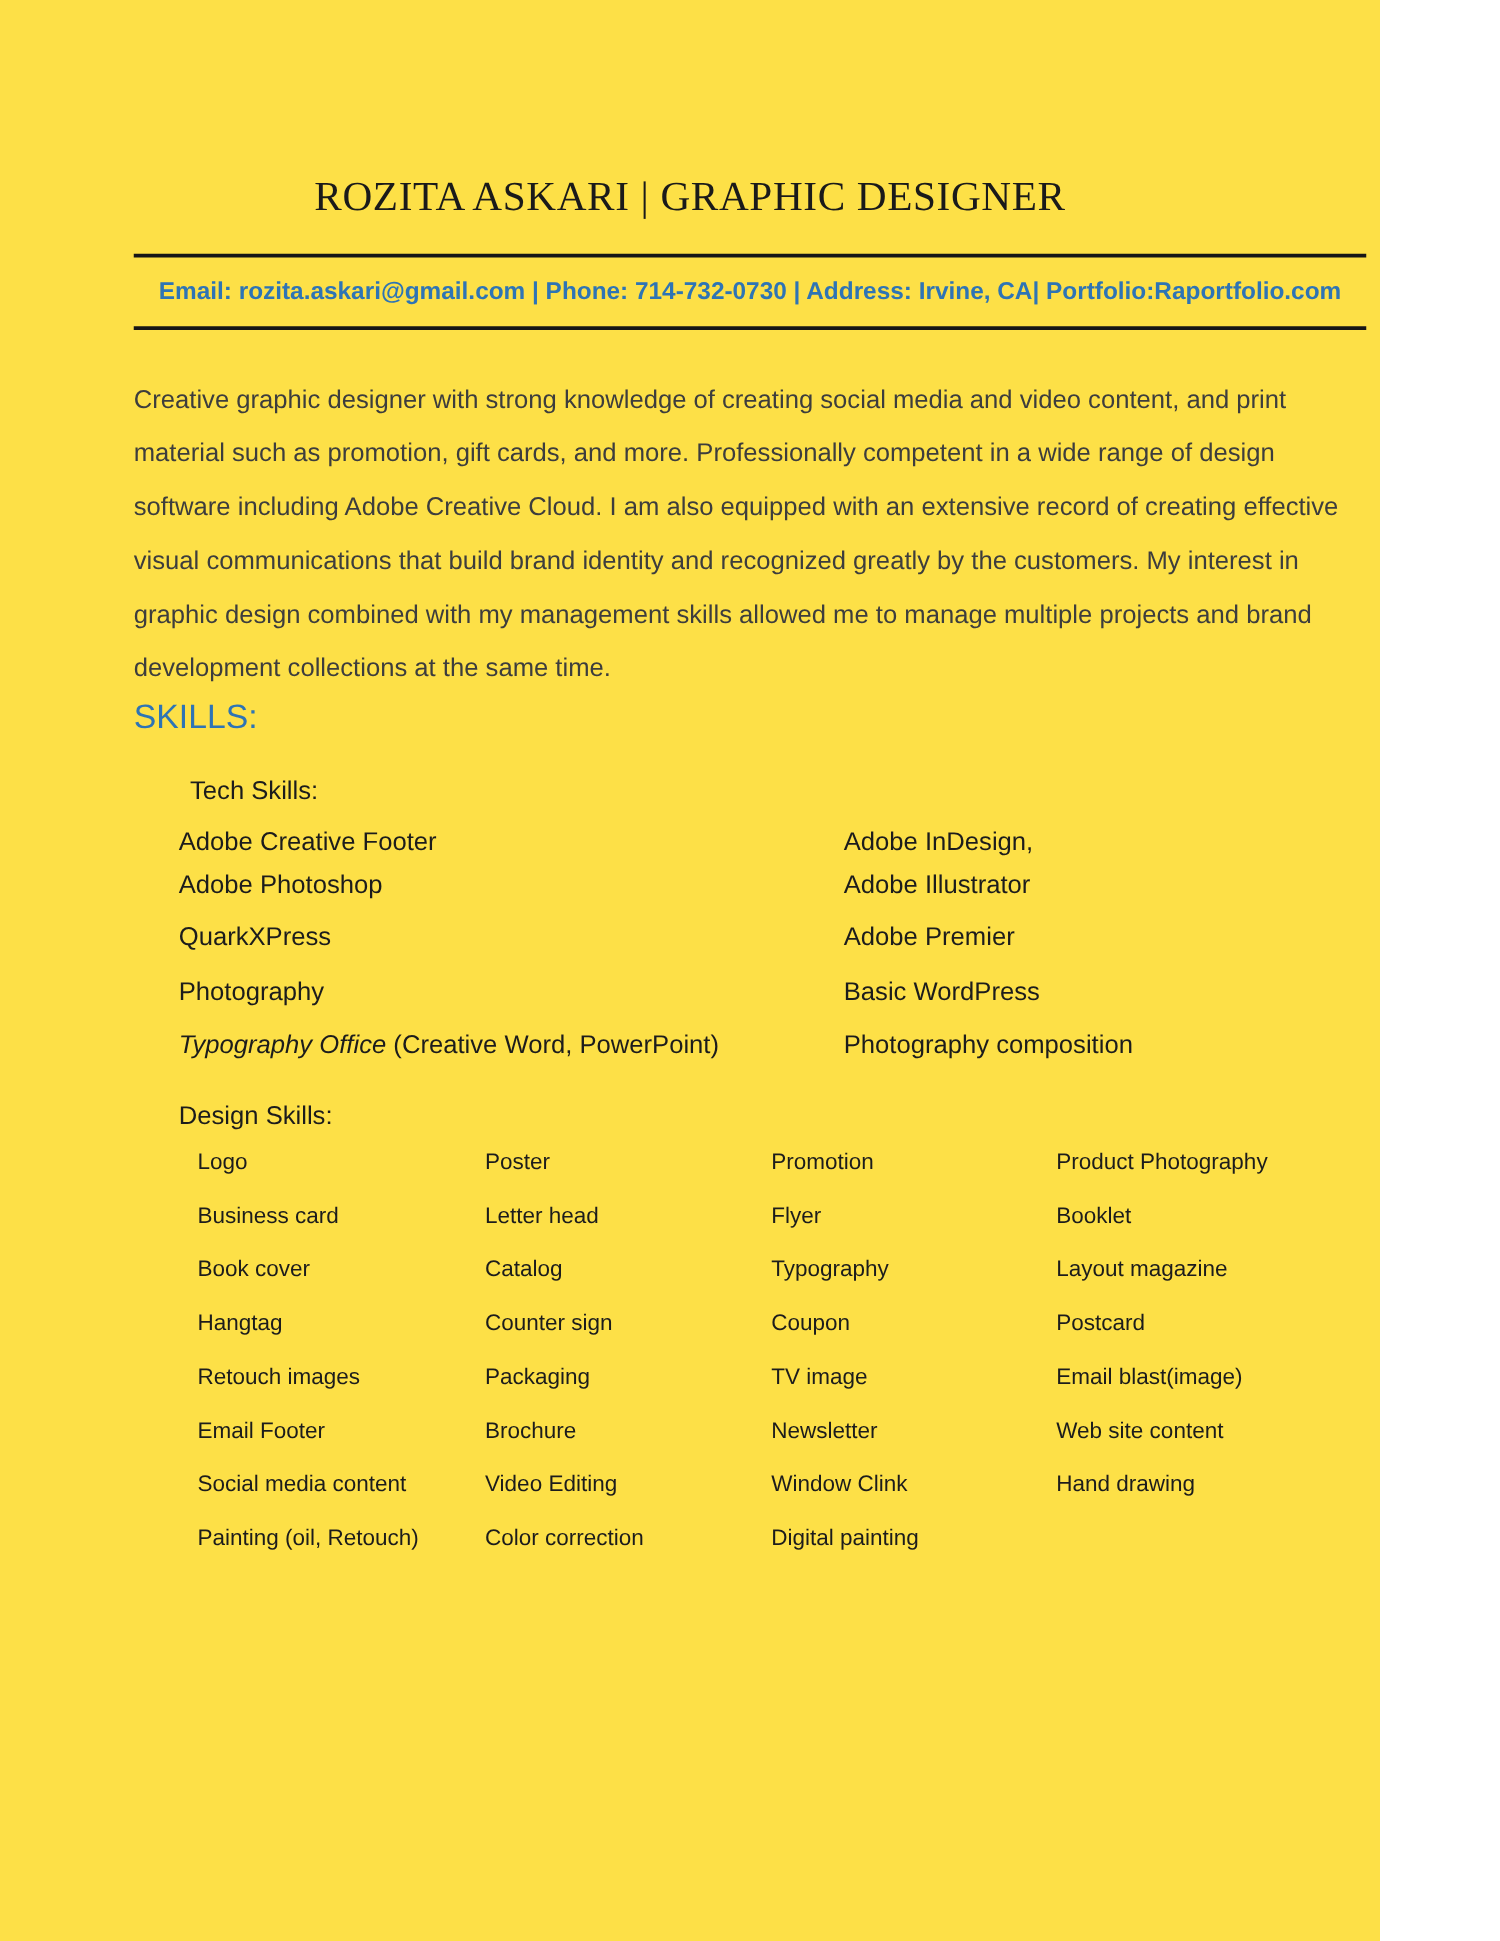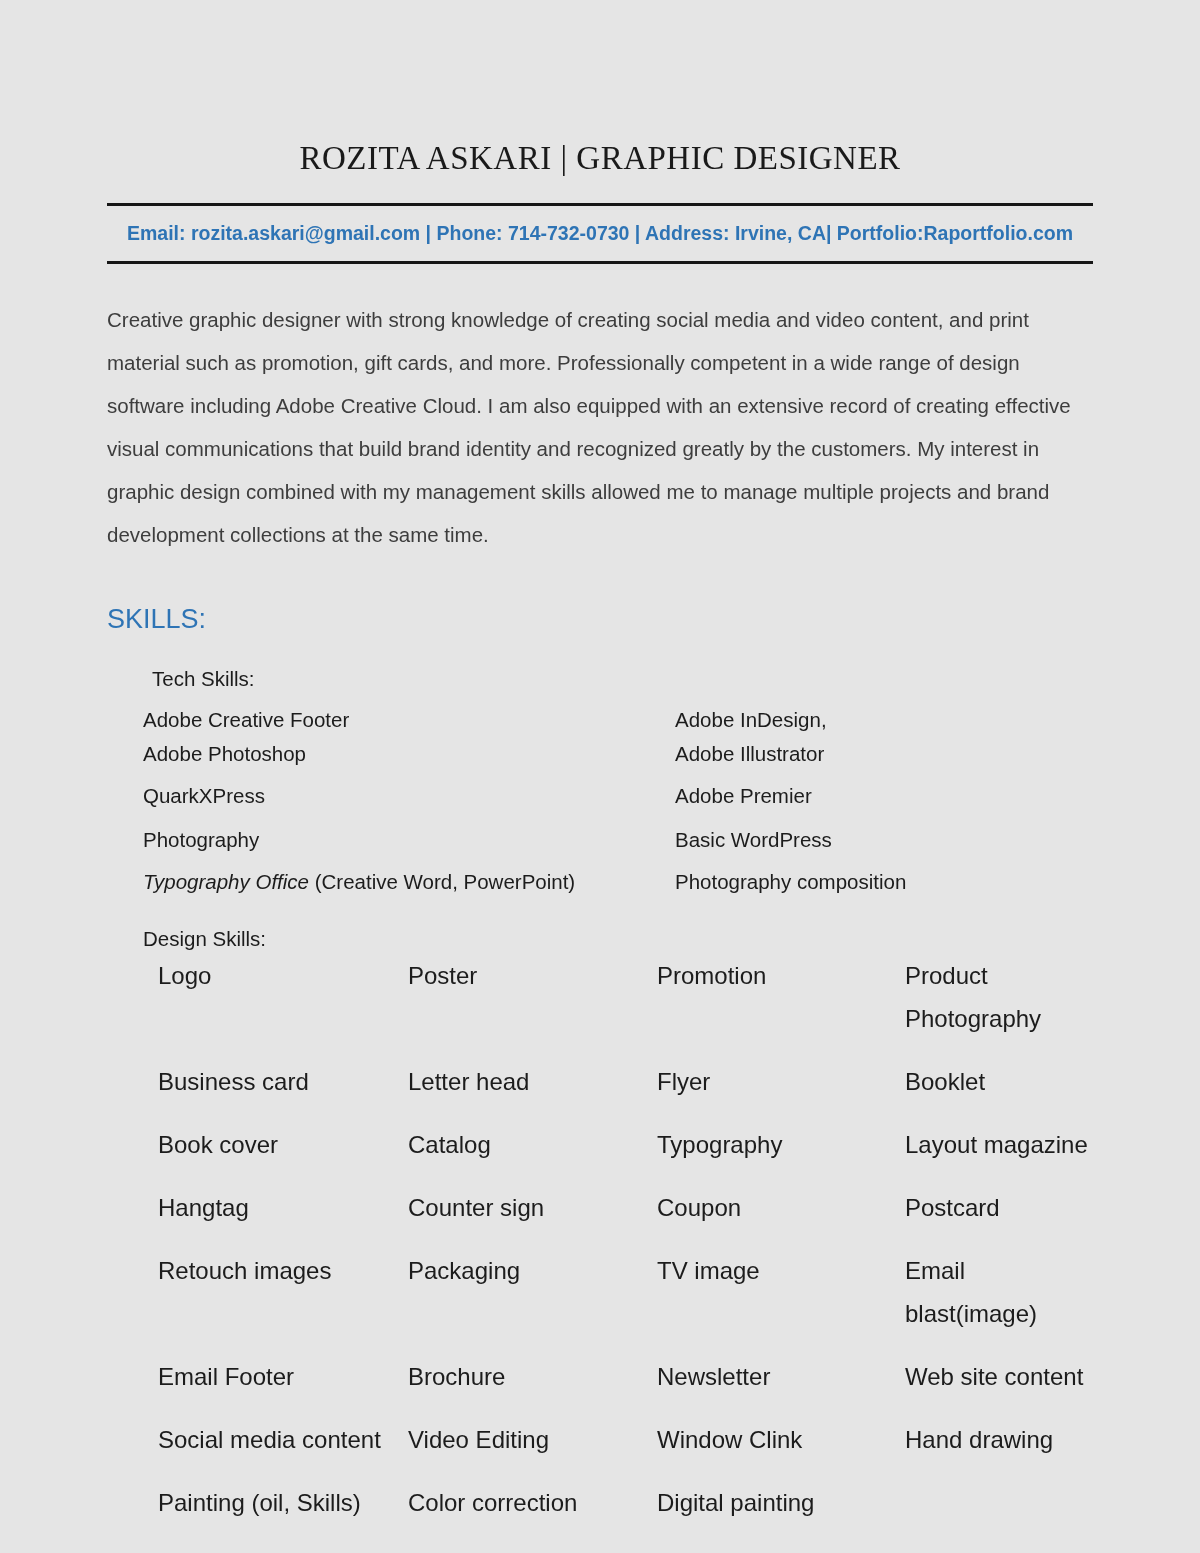--- a/index.html
+++ b/index.html
@@ -3,21 +3,21 @@
 <meta charset="utf-8">
 <style>
   * { margin: 0; padding: 0; box-sizing: border-box; }
   html, body { background: #ffffff; }
   body {
     width: 1200px; height: 1553px;
     font-family: "Liberation Sans", sans-serif;
     position: relative;
     overflow: hidden;
   }
-  .page { width: 1200px; height: 1553px; position: relative; background: #e5e5e5; }
+  .page { width: 1104px; height: 1553px; position: relative; background: #fde047; }
   .content { margin: 0 107px; width: 986px; }
 
   .title {
     padding-top: 138px;
     text-align: center;
     font-family: "Liberation Serif", serif;
     font-weight: normal;
     font-size: 33px;
     line-height: 40px;
     letter-spacing: 0.5px;
@@ -36,21 +36,20 @@
   }
 
   .summary {
     margin-top: 34px;
     font-size: 20.5px;
     line-height: 43px;
     color: #3d3d3d;
   }
 
   .skills-heading {
-    margin-top: 46px;
     font-size: 27px;
     line-height: 34px;
     font-weight: normal;
     color: #2E74B5;
   }
 
   .tech { margin-left: 36px; margin-top: 28px; font-size: 20.5px; color: #1c1c1c; }
   .tech-label { padding-left: 9px; line-height: 29px; }
   .trow { display: flex; line-height: 29px; }
   .trow .l { width: 532px; flex: 0 0 532px; }
@@ -67,24 +66,23 @@
     margin-top: 28px;
     font-size: 20.5px;
     line-height: 29px;
     color: #1c1c1c;
   }
   .dgrid {
     margin-left: 51px;
     margin-top: 1px;
     display: grid;
     grid-template-columns: 230px 229px 228px 1fr;
-    font-size: 24px;
+    font-size: 18px;
     line-height: 43px;
     color: #1c1c1c;
-    gap: 20px;
   }
 </style>
 </head>
 <body>
 
 <div class="page">
   <h1 class="title">ROZITA ASKARI | GRAPHIC DESIGNER</h1>
 
   <div class="content">
     <div class="rule rule-top"></div>
@@ -151,18 +149,18 @@
       <div>Email Footer</div>
       <div>Brochure</div>
       <div>Newsletter</div>
 
       <div>Web site content</div>
       <div>Social media content</div>
       <div>Video Editing</div>
       <div>Window Clink</div>
 
       <div>Hand drawing</div>
-      <div>Painting (oil, Skills)</div>
+      <div>Painting (oil, Retouch)</div>
       <div>Color correction</div>
       <div>Digital painting</div>
     </div>
   </div>
 </div>
 
 </body></html>

